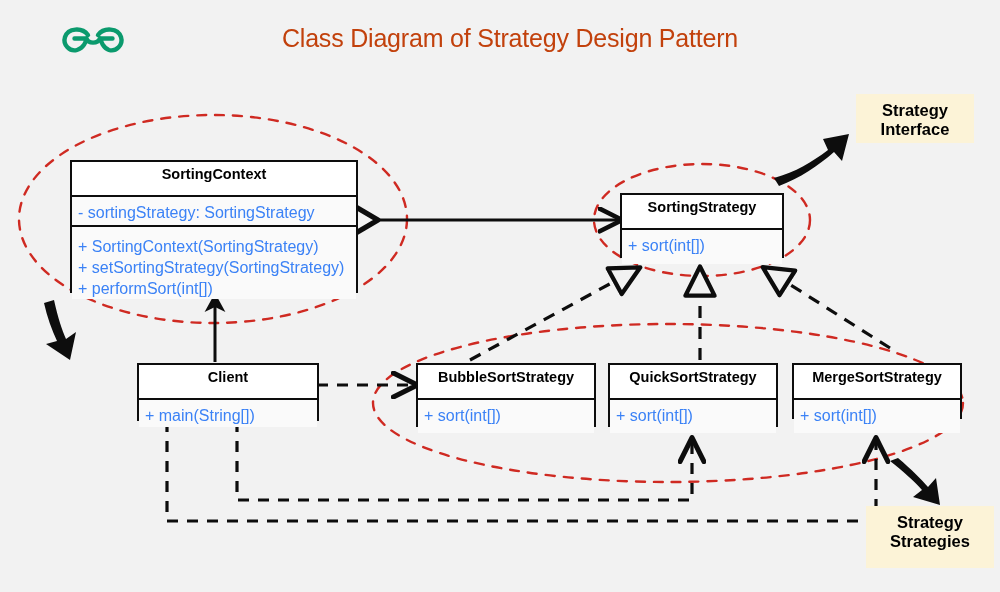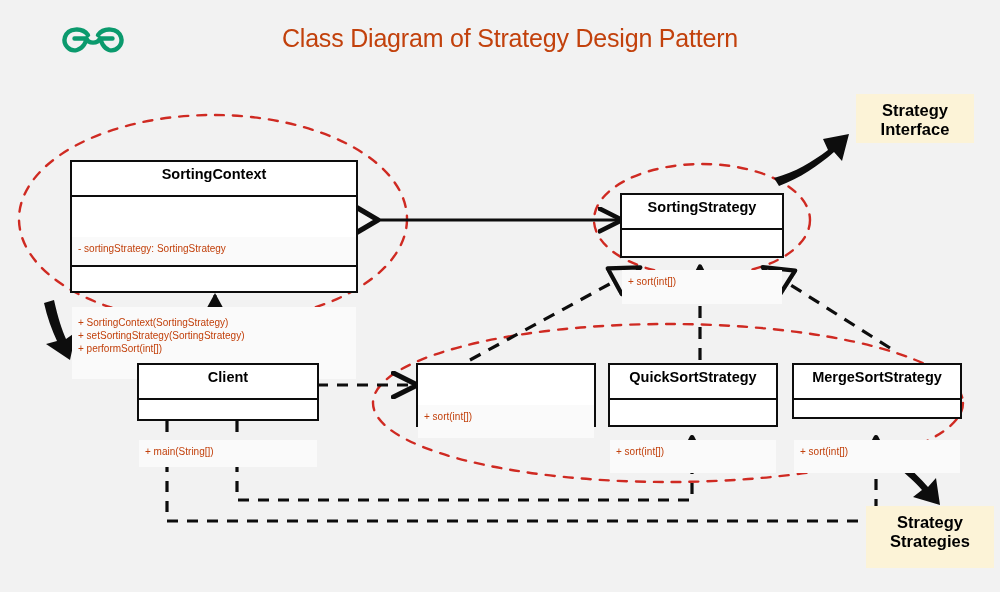--- a/index.html
+++ b/index.html
@@ -52,27 +52,26 @@
     font-weight: bold;
     font-size: 14.5px;
     color: #000;
     background: #ffffff;
     padding: 5px 4px 12px 4px;
     border-bottom: 2px solid #0d0d0d;
     box-sizing: border-box;
     line-height: 1.1;
   }
   .uml-compartment {
-    font-size: 10px;
-    color: #c2410c;
+    font-size: 16px;
+    color: #3b82f6;
     background: #fafafa;
     padding: 5px 6px 6px 6px;
     box-sizing: border-box;
     line-height: 1.32;
-    margin-top: 40px;
   }
   .uml-compartment.divider {
     border-bottom: 2px solid #0d0d0d;
   }
   .uml-compartment div {
     white-space: nowrap;
   }
   
   .callout {
     position: absolute;
@@ -172,20 +171,21 @@
   </div>
 
   <div class="uml-box" style="left:137px; top:363px; width:182px; height:58px;">
     <div class="uml-name">Client</div>
     <div class="uml-compartment" style="height:27px;">
       <div>+ main(String[])</div>
     </div>
   </div>
 
   <div class="uml-box" style="left:416px; top:363px; width:180px; height:64px;">
+    <div class="uml-name">BubbleSortStrategy</div>
     <div class="uml-compartment" style="height:33px;">
       <div>+ sort(int[])</div>
     </div>
   </div>
 
   <div class="uml-box" style="left:608px; top:363px; width:170px; height:64px;">
     <div class="uml-name">QuickSortStrategy</div>
     <div class="uml-compartment" style="height:33px;">
       <div>+ sort(int[])</div>
     </div>

